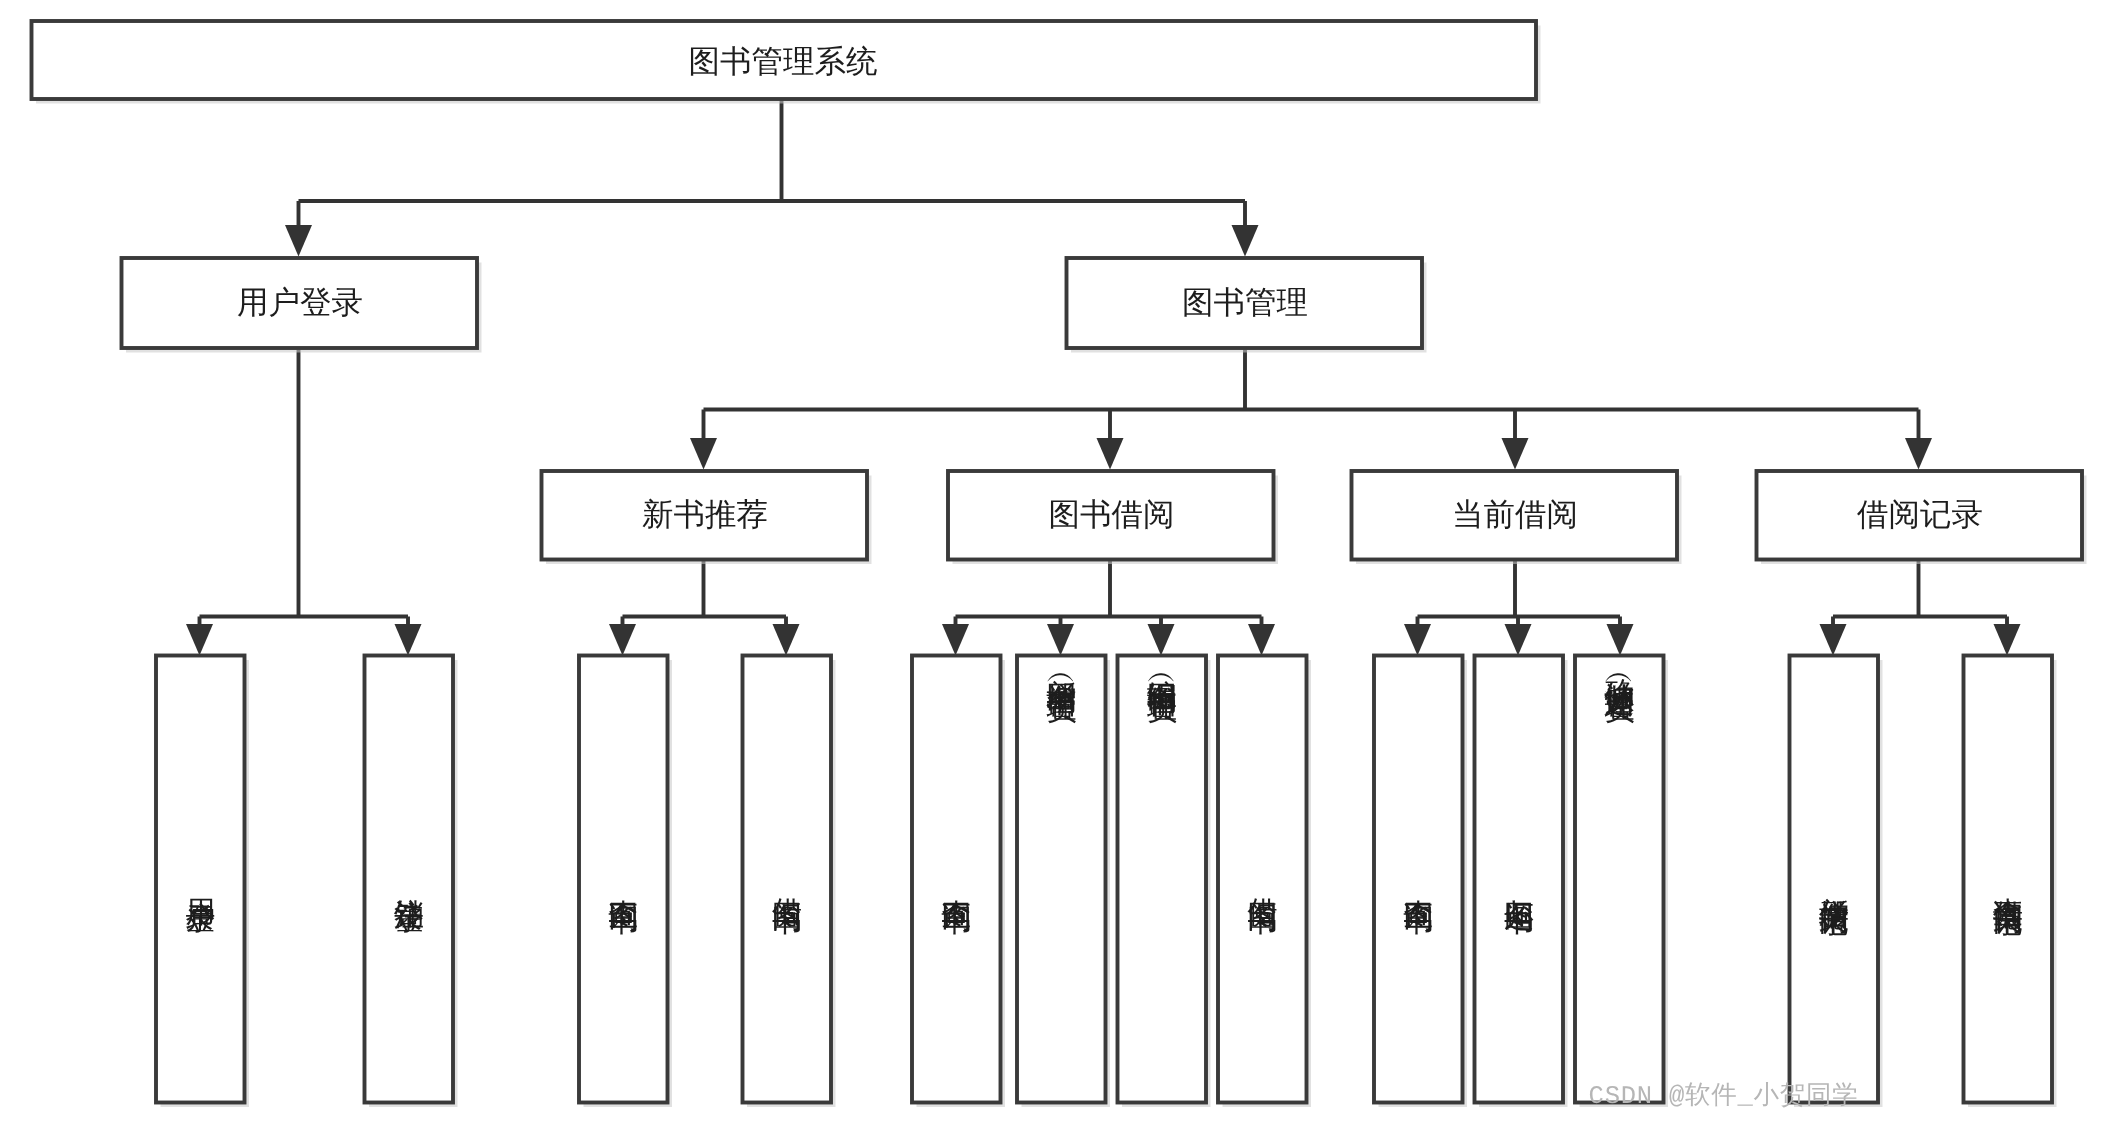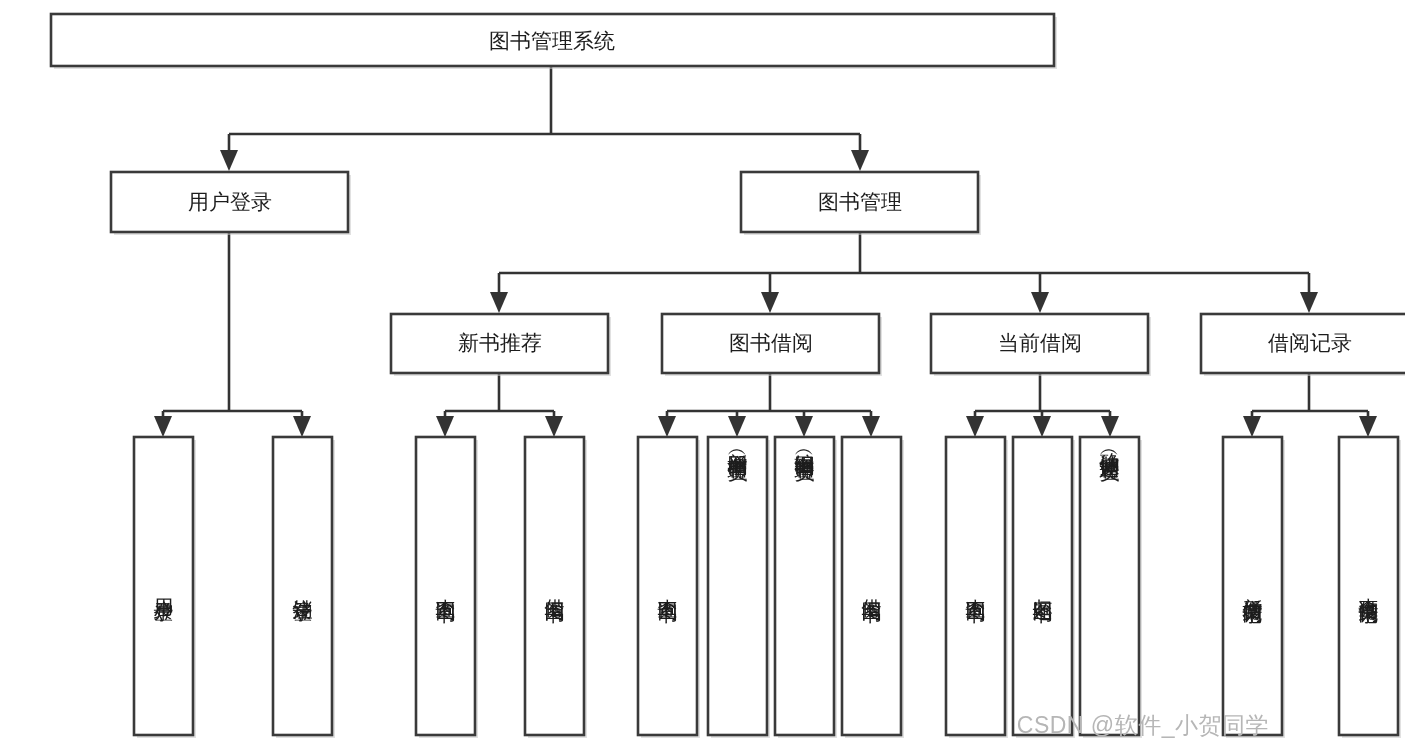--- a/index.html
+++ b/index.html
@@ -11,21 +11,20 @@
     width: 1405px;
     height: 747px;
     font-family: "DejaVu Sans", "Liberation Sans", sans-serif;
     overflow: hidden;
     position: relative;
   }
   #diagram-root {
     position: relative;
     width: 1255px;
     height: 747px;
-    margin-left: 30px;
   }
   svg.diagram-canvas {
     position: absolute;
     top: 0;
     left: 0;
     width: 1405px;
     height: 747px;
   }
   .node-box {
     fill: #ffffff;
@@ -69,22 +68,22 @@
     line-height: 1.16;
     color: #1d1d1d;
     letter-spacing: 1.5px;
     white-space: nowrap;
     text-align: center;
   }
   .watermark {
     position: absolute;
     right: 16px;
     bottom: 6px;
-    font-family: Liberation Sans, sans-serif;
-    font-size: 23px;
+    font-family: Liberation Mono, monospace;
+    font-size: 17px;
     color: #b6b6b6;
     letter-spacing: .5px;
     white-space: nowrap;
   }
 </style>
 </head>
 <body>
 
 <div id="diagram-root">
 

